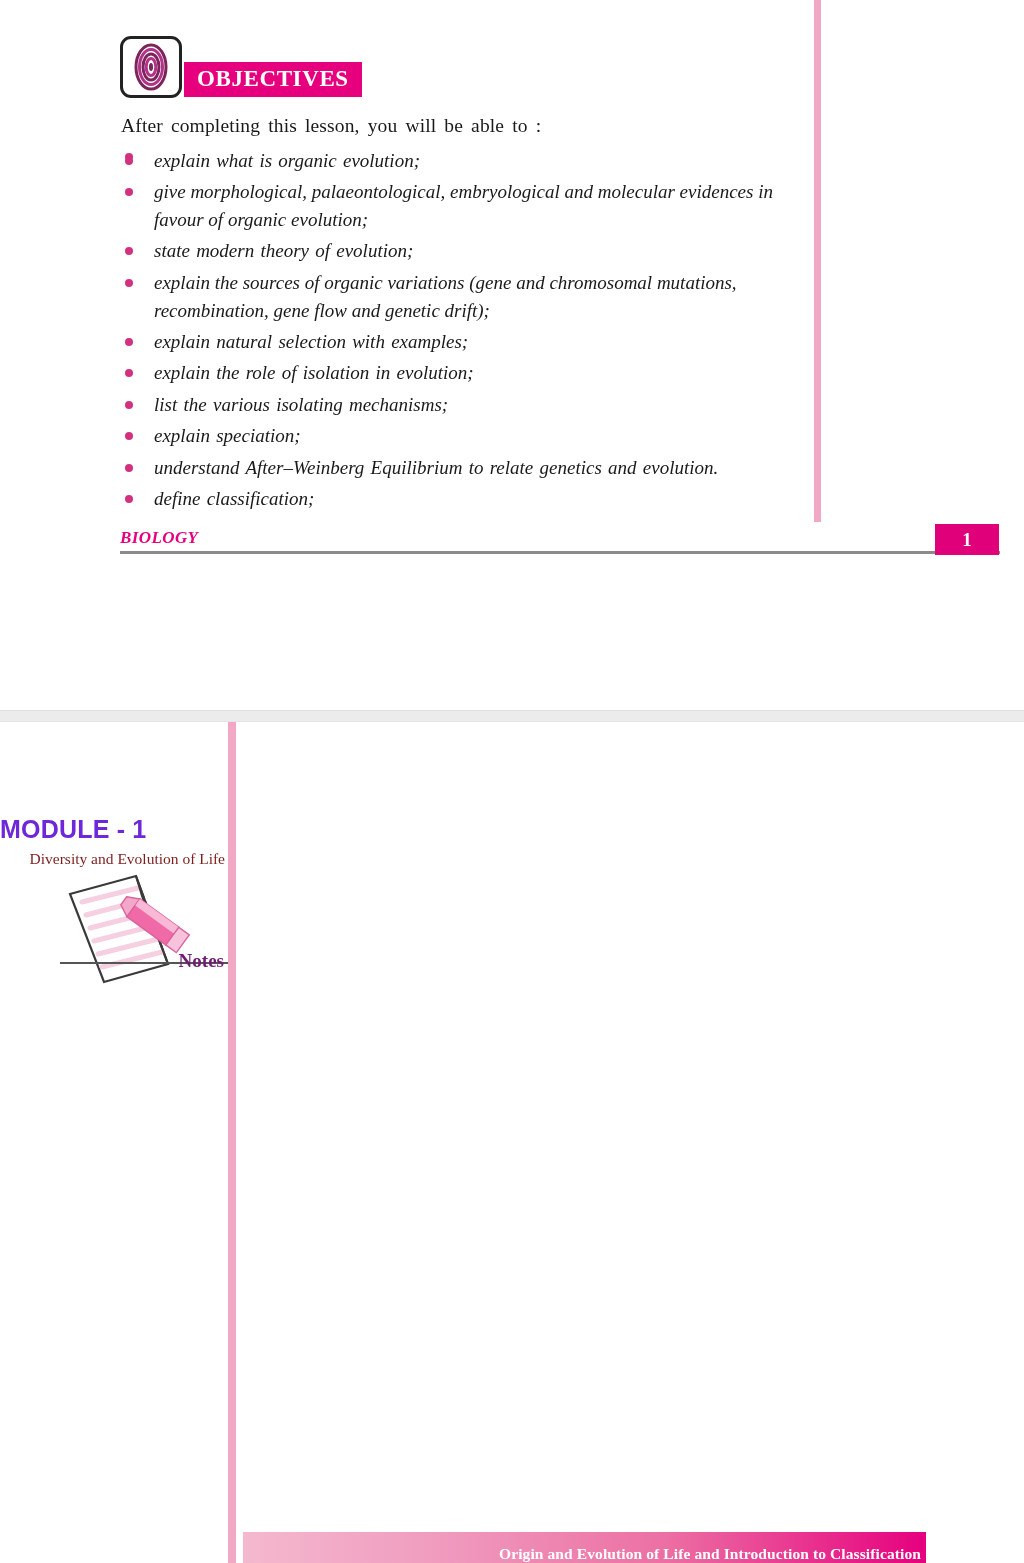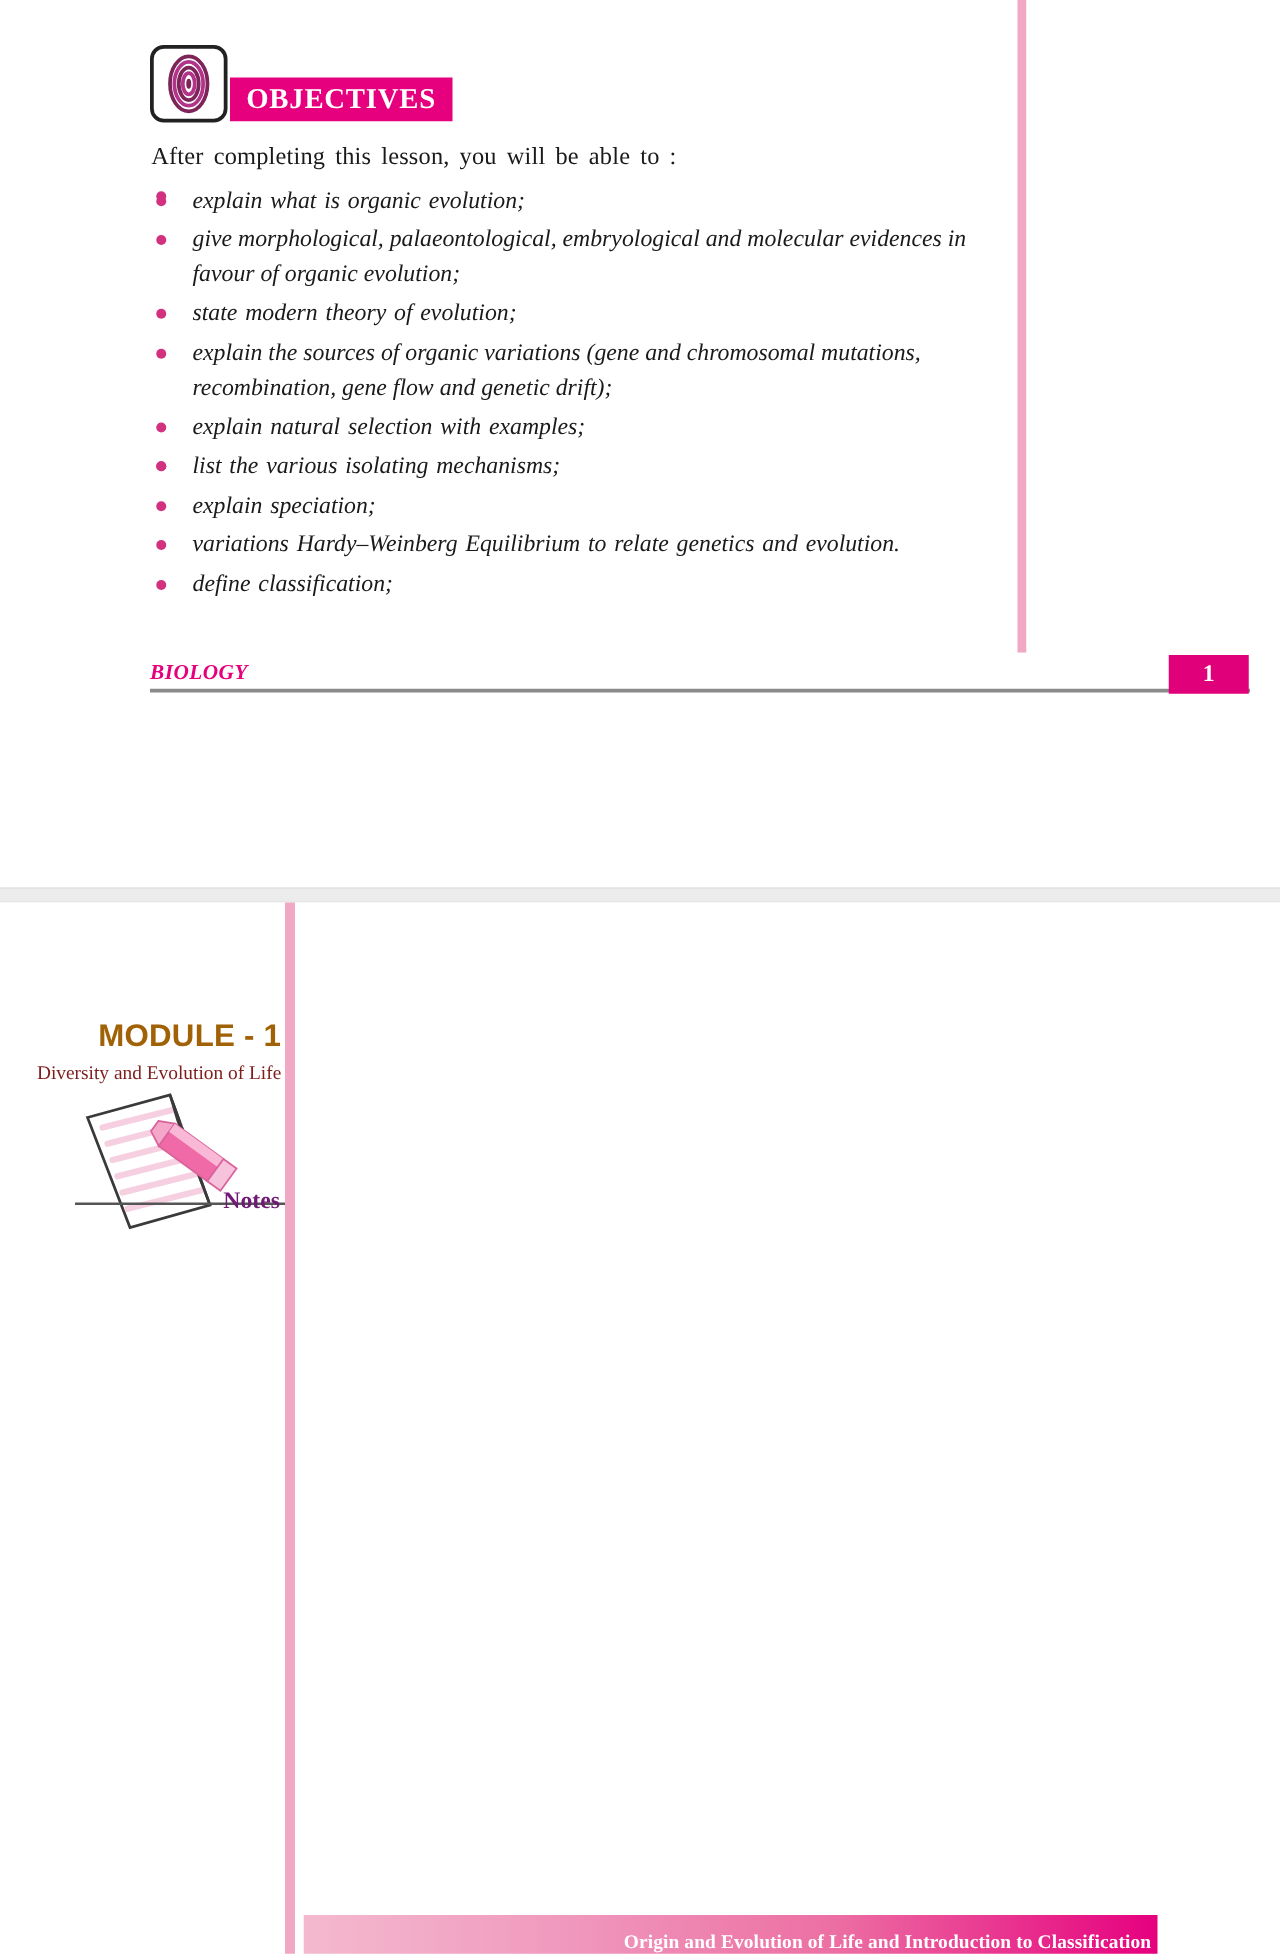--- a/index.html
+++ b/index.html
@@ -173,22 +173,22 @@
     left: 0px;
     top: 0px;
     width: 228px;
     height: 841px;
   }
   .module-title {
     position: absolute;
     left: 0px;
     top: 93px;
     width: 225px;
-    text-align: right;
-    color: #a16207;
+    text-align: left;
+    color: #6d28d9;
     font-family: "Liberation Sans", sans-serif;
     font-weight: bold;
     font-size: 25px;
     letter-spacing: 0.2px;
   }
   .module-sub {
     position: absolute;
     left: 0px;
     top: 128px;
     width: 225px;
@@ -278,24 +278,24 @@
 
   <div class="obj-intro">After completing this lesson, you will be able to :</div>
 
   <ul class="obj-list">
     <li><span class="bullet"></span></li>
     <li><span class="bullet"></span><span>explain what is organic evolution;</span></li>
     <li class="tight"><span class="bullet"></span><span>give morphological, palaeontological, embryological and molecular evidences in favour of organic evolution;</span></li>
     <li><span class="bullet"></span><span>state modern theory of evolution;</span></li>
     <li class="tight"><span class="bullet"></span><span>explain the sources of organic variations (gene and chromosomal mutations, recombination, gene flow and genetic drift);</span></li>
     <li><span class="bullet"></span><span>explain natural selection with examples;</span></li>
-    <li><span class="bullet"></span></li>
+    <li><span class="bullet"></span><span>explain the role of isolation in evolution;</span></li>
     <li><span class="bullet"></span><span>list the various isolating mechanisms;</span></li>
     <li><span class="bullet"></span><span>explain speciation;</span></li>
-    <li><span class="bullet"></span><span>variations Hardy–Weinberg Equilibrium to relate genetics and evolution.</span></li>
+    <li><span class="bullet"></span><span>understand After–Weinberg Equilibrium to relate genetics and evolution.</span></li>
     <li><span class="bullet"></span><span>define classification;</span></li>
   </ul>
 
   <div class="p1-footer">
     <div class="p1-footer-label">BIOLOGY</div>
     <div class="p1-footer-rule"></div>
     <div class="p1-page-num">1</div>
   </div>
 
 </div>

